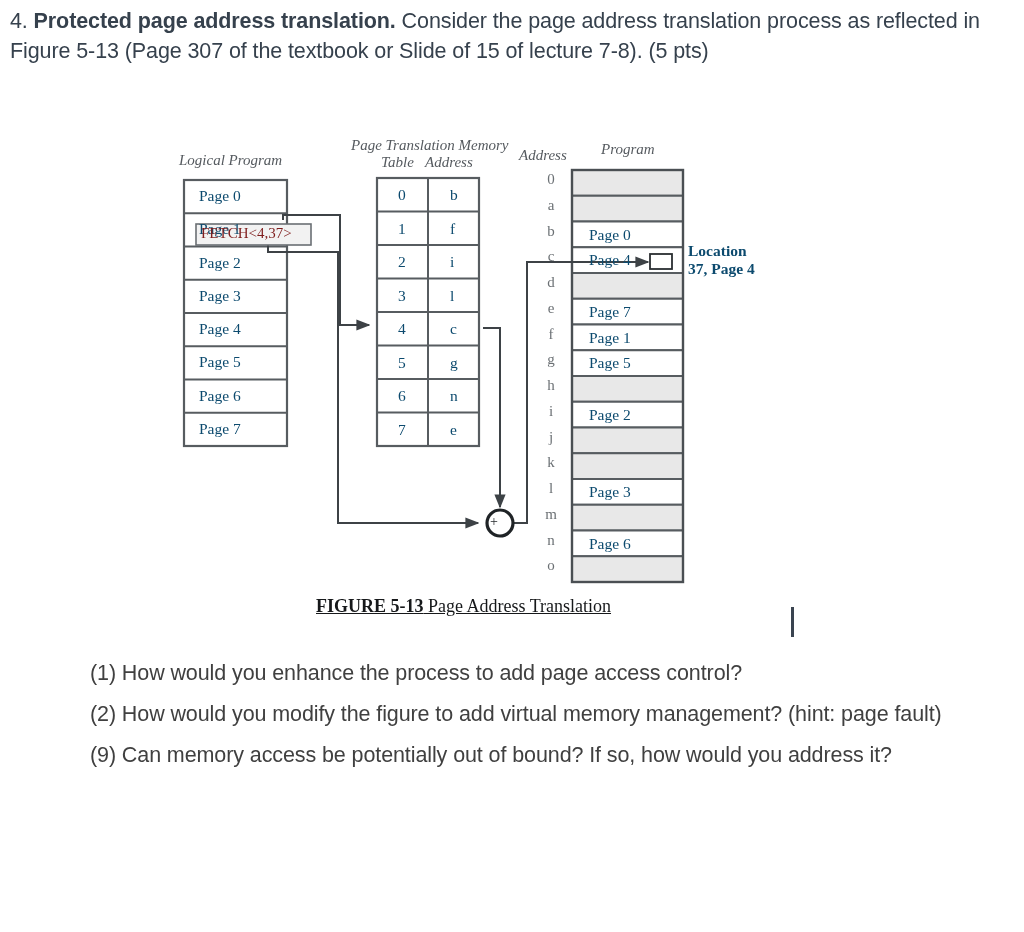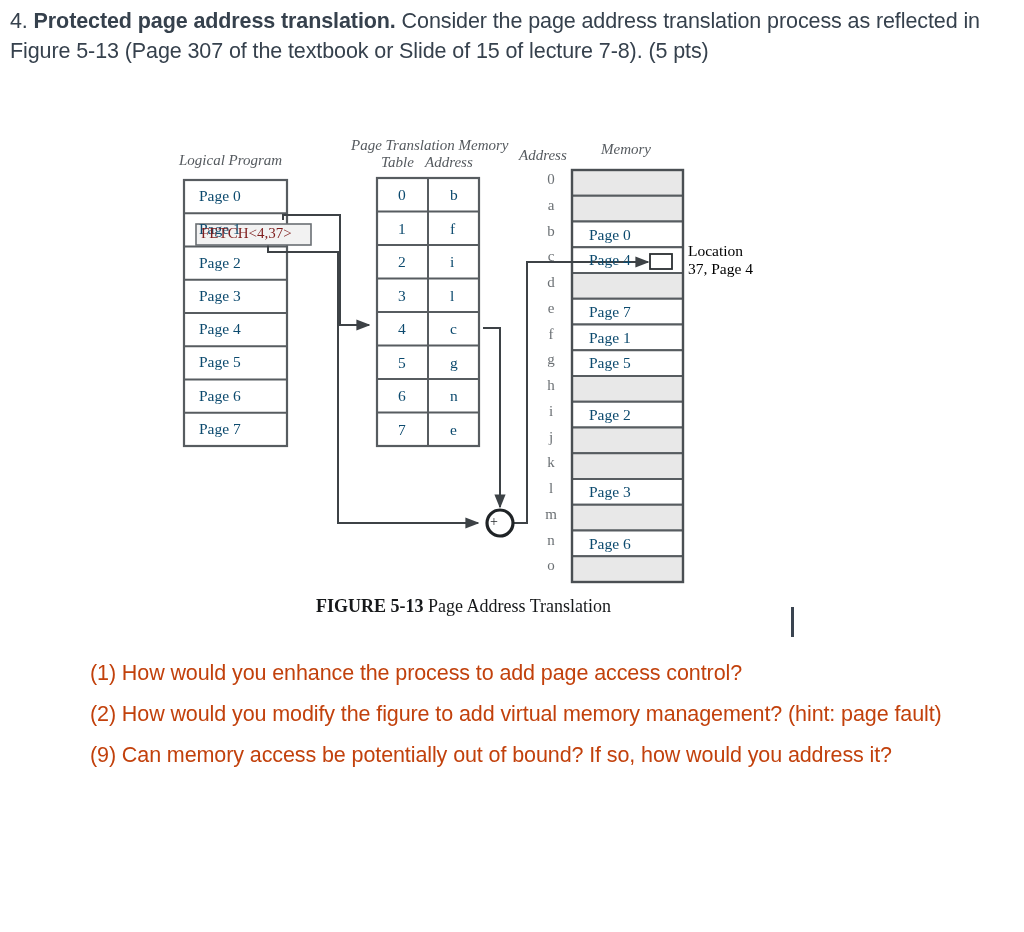--- a/index.html
+++ b/index.html
@@ -67,55 +67,57 @@
     position: absolute;
     font-family: "Liberation Serif", serif;
     font-size: 15px;
     color: #7f1d1d;
     white-space: nowrap;
   }
   .loc-text {
     position: absolute;
     font-family: "Liberation Serif", serif;
     font-size: 15.5px;
-    color: #000000;
+    color: #0c4a6e;
     line-height: 18px;
     white-space: nowrap;
+    font-weight: bold;
   }
 
   
   #caption {
     position: absolute;
     left: 316px;
     top: 596px;
     font-family: "Liberation Serif", serif;
     font-size: 18px;
     color: #16181a;
     white-space: nowrap;
+    text-decoration: underline;
   }
   #caption .cap-bold { font-weight: 700; }
 
   #text-caret {
     position: absolute;
     left: 791px;
     top: 607px;
     width: 3px;
     height: 30px;
     background: #3a4450;
   }
 
   
   #subquestions {
     position: absolute;
     left: 90px;
     top: 656px;
     width: 920px;
     font-size: 21.5px;
     line-height: 34px;
-    color: #c2410c;
+    color: #404040;
     letter-spacing: -0.1px;
   }
   #subquestions .subq { margin-bottom: 7px; }
 </style>
 </head>
 <body>
 
 <div id="question-heading">
   <span class="qnum">4.</span>
   <span class="bold">Protected page address translation.</span>
@@ -201,21 +203,21 @@
     <g>
       <rect x="196" y="92" width="115" height="21" fill="#f2f2f2" stroke="#6a6f73" stroke-width="1.6"></rect>
     </g>
   </svg>
 
   <span class="fig-label" style="left:179px; top:20px;">Logical Program</span>
   <span class="fig-label" style="left:351px; top:5px;">Page Translation Memory</span>
   <span class="fig-label" style="left:381px; top:22px;">Table</span>
   <span class="fig-label" style="left:425px; top:22px;">Address</span>
   <span class="fig-label" style="left:519px; top:15px;">Address</span>
-  <span class="fig-label" style="left:601px; top:9px;">Memory</span>
+  <span class="fig-label" style="left:601px; top:9px;">Program</span>
 
   <div id="logical-rows-layer">
       <span class="cell-text" style="left: 199px; top: 55px;">Page 0</span>
       <span class="cell-text" style="left: 199px; top: 88.25px;">Page 1</span>
       <span class="cell-text" style="left: 199px; top: 121.5px;">Page 2</span>
       <span class="cell-text" style="left: 199px; top: 154.75px;">Page 3</span>
       <span class="cell-text" style="left: 199px; top: 188px;">Page 4</span>
       <span class="cell-text" style="left: 199px; top: 221.25px;">Page 5</span>
       <span class="cell-text" style="left: 199px; top: 254.5px;">Page 6</span>
       <span class="cell-text" style="left: 199px; top: 287.75px;">Page 7</span>

